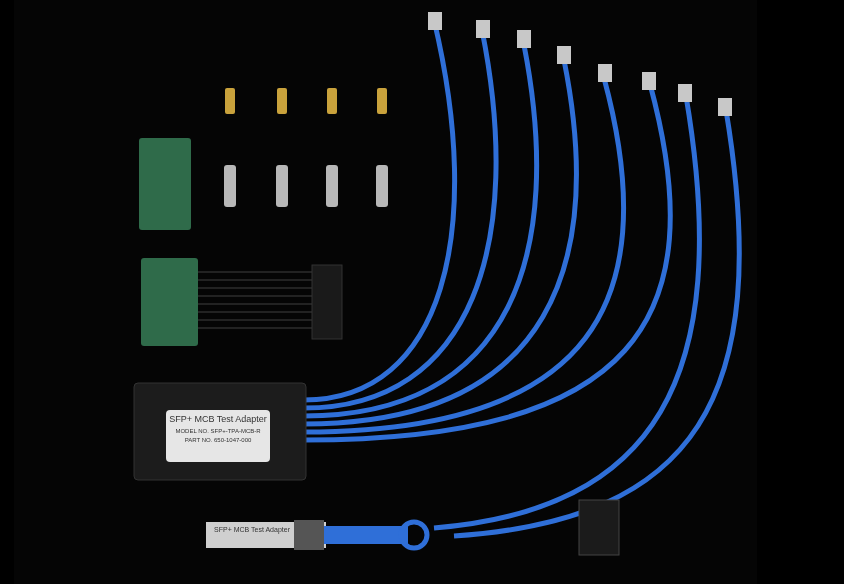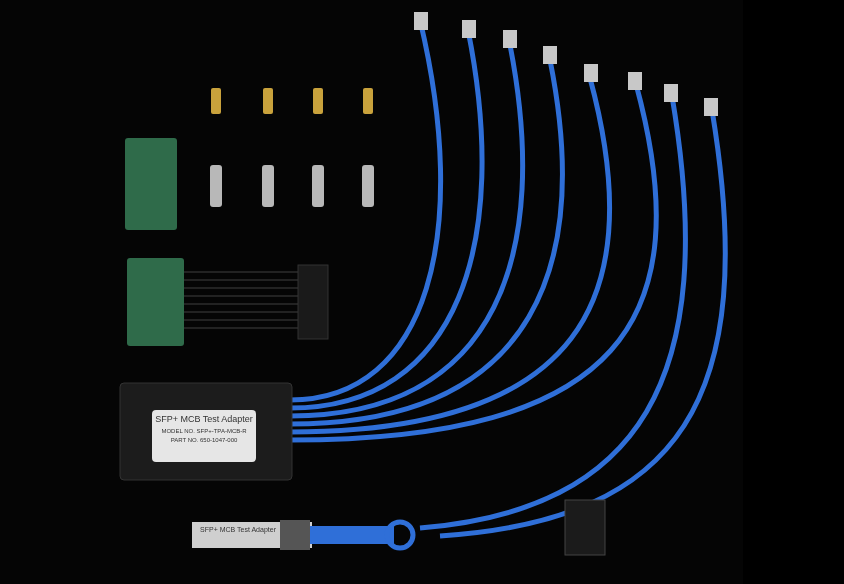--- a/index.html
+++ b/index.html
@@ -1,17 +1,17 @@
 <!DOCTYPE html>
 <html><head>
 <meta charset="utf-8">
 <style>
   html,body{margin:0;padding:0;background:#000;}
   body{width:844px;height:584px;position:relative;overflow:hidden;font-family:"Liberation Sans",sans-serif;}
-  .scene{position:absolute;left:0;top:0;width:743px;height:584px;background:#050505;}
+  .scene{position:absolute;left:14px;top:0;width:743px;height:584px;background:#050505;}
   svg{position:absolute;left:0;top:0;}
   .label-text{position:absolute;color:#333;text-align:center;white-space:nowrap;}
 </style>
 </head>
 <body>
 
 <div class="scene">
 <svg width="844" height="584" viewBox="0 0 844 584">
 
   <g fill="#c9a23c">

